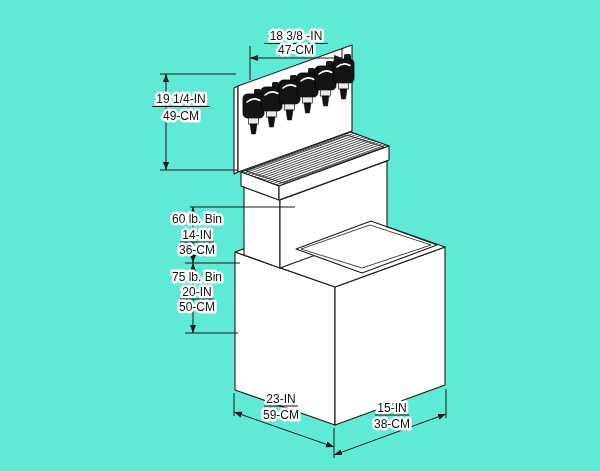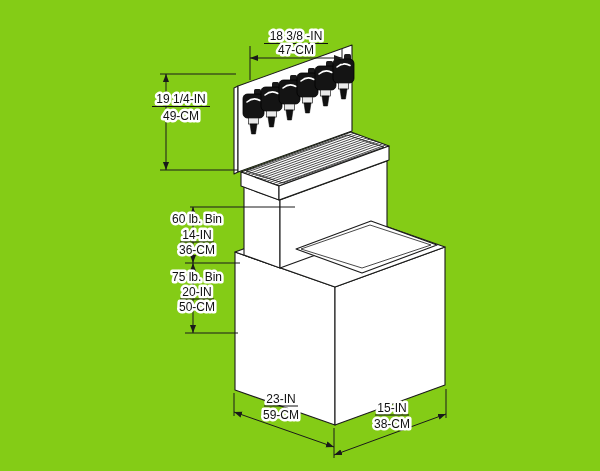--- a/index.html
+++ b/index.html
@@ -1,18 +1,18 @@
 <!DOCTYPE html>
 <html><head>
 <meta charset="utf-8">
 <style>
   html, body { margin: 0; padding: 0; background: #ffffff; }
   .canvas {
     width: 600px; height: 471px; position: relative;
-    background: #84cc16; overflow: hidden;
+    background: #5eead4; overflow: hidden;
     font-family: "Liberation Sans", sans-serif;
     text-align: right;
   }
   svg { display: block; }
   .face { fill: #ffffff; stroke: #1a1a1a; stroke-width: 1.1; stroke-linejoin: round; }
   .edge { fill: none; stroke: #1a1a1a; stroke-width: 1; }
   .thin { fill: none; stroke: #1a1a1a; stroke-width: 0.8; }
   .dimline { fill: none; stroke: #1a1a1a; stroke-width: 1; }
   .ul { stroke: #111111; stroke-width: 1; }
   text {

